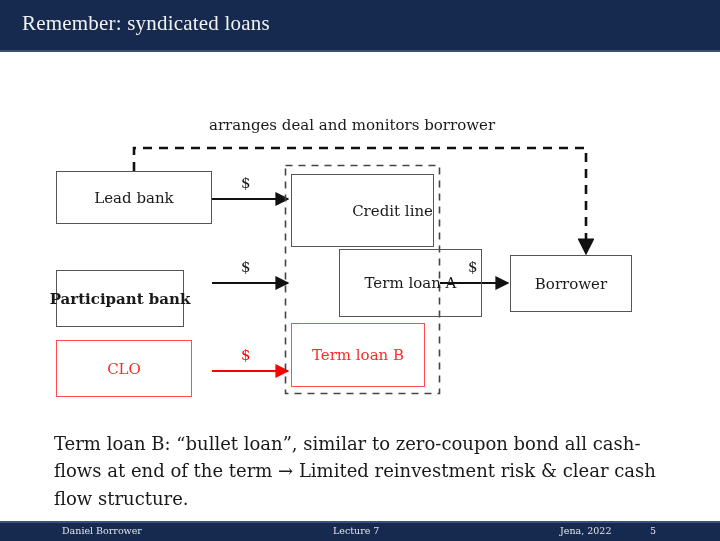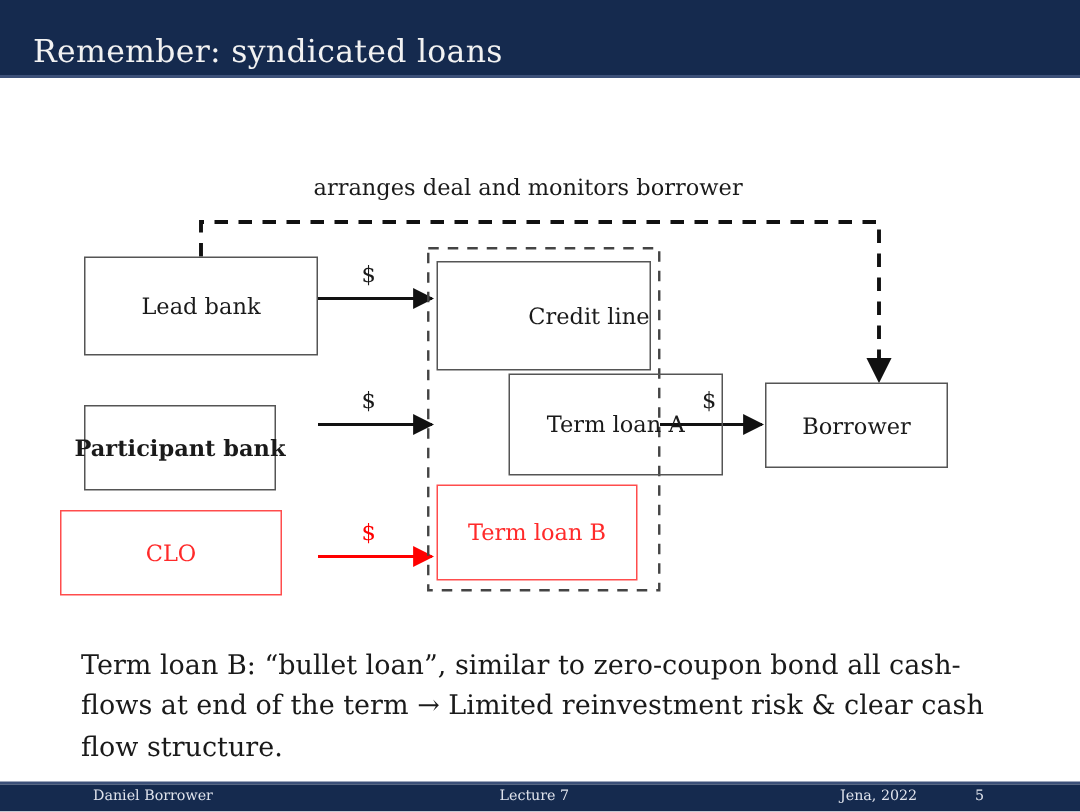--- a/index.html
+++ b/index.html
@@ -24,25 +24,26 @@
     background: #152a4e;
   }
   #title-bar-rule {
     position: absolute;
     left: 0; top: 50px;
     width: 720px; height: 2px;
     background: #3c5078;
   }
   #slide-title {
     position: absolute;
-    left: 22px; top: 22px;
+    left: 22px; top: 11px;
     font-size: 21px;
     color: #f2f2f2;
     letter-spacing: .2px;
     white-space: nowrap;
+    font-family: Liberation Serif, serif;
   }
 
   
   #diagram {
     position: absolute;
     left: 0; top: 0;
     width: 720px; height: 541px;
     pointer-events: none;
   }
   #diagram-svg { display: block; }
@@ -142,27 +143,27 @@
     <line x1="212" y1="371" x2="288" y2="371" stroke="#ff0000" stroke-width="2" marker-end="url(#arrow-red)"></line>
 
     <line x1="440" y1="283" x2="508" y2="283" stroke="#111111" stroke-width="2" marker-end="url(#arrow-black)"></line>
 
     <rect x="285.5" y="165.5" width="154" height="228" fill="none" stroke="#444444" stroke-width="1.6" stroke-dasharray="7,6"></rect>
   </svg>
 </div>
 
 <div class="caption" style="left:209px; top:116px;">arranges deal and monitors borrower</div>
 
-<div class="node-box" style="left:56px; top:171px; width:156px; height:66px;">
+<div class="node-box" style="left:56px; top:171px; width:156px; height:53px;">
   <span>Lead bank</span>
 </div>
 <div class="node-box" style="left:56px; top:270px; width:128px; height:57px;font-weight:bold;">
   <span>Participant bank</span>
 </div>
-<div class="node-box red" style="left:40px; top:340px; width:148px; height:57px;">
+<div class="node-box red" style="left:56px; top:340px; width:136px; height:57px;">
   <span>CLO</span>
 </div>
 
 <div class="node-box" style="left:291px; top:174px; width:143px; height:73px;justify-content:flex-end;">
   <span>Credit line</span>
 </div>
 <div class="node-box" style="left:291px; top:249px; width:143px; height:68px;margin-left:48px;">
   <span>Term loan A</span>
 </div>
 <div class="node-box red" style="left:291px; top:323px; width:134px; height:64px;">

